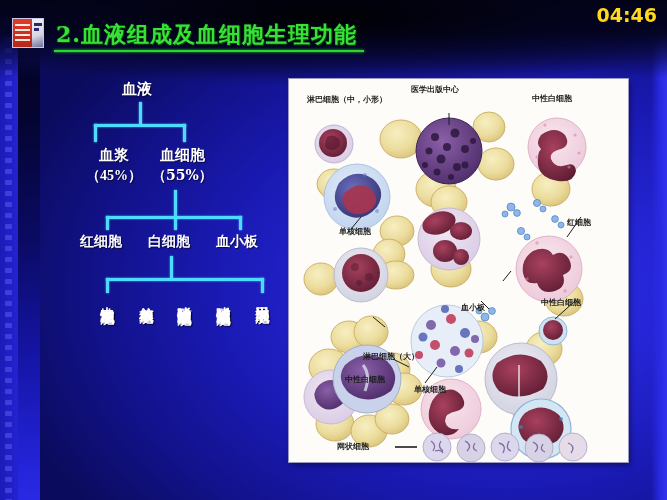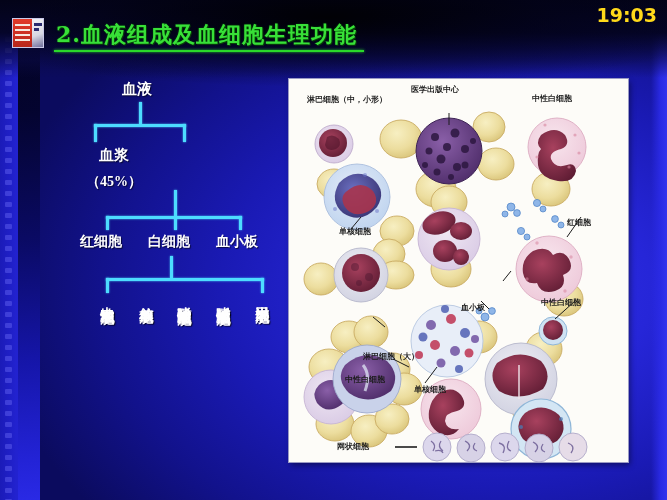--- a/index.html
+++ b/index.html
@@ -77,21 +77,21 @@
   }
   
   #tree { position:absolute; left:44px; top:78px; width:250px; height:390px; }
   .node {
     position:absolute; color:#ffffff; font-weight:bold;
     font-family:"DejaVu Serif","Liberation Serif",serif;
     white-space:nowrap; text-shadow:1px 1px 1px rgba(0,0,0,.6);
   }
   .n-l0 { font-size:15px; }
   .n-l1 { font-size:15px; text-align:center; }
-  .n-l1 .pct { display:block; font-size:14px; margin-top:8px; }
+  .n-l1 .pct { display:block; font-size:14px; margin-top:2px; }
   .n-l2 { font-size:14px; }
   .vnode {
     position:absolute; color:#ffffff; font-weight:bold; font-size:14px;
     font-family:"DejaVu Serif","Liberation Serif",serif;
     writing-mode:vertical-rl; text-orientation:upright;
     line-height:1.08; letter-spacing:1px;
     text-shadow:1px 1px 1px rgba(0,0,0,.6);
   }
   .ln { position:absolute; background:#4ddcff; box-shadow:0 0 2px #4ddcff; }
   .lnv { width:3px; }
@@ -188,38 +188,42 @@
     <div class="l-left"></div>
     <div class="l-right"></div>
     <div class="bar" style="top:5px"></div>
     <div class="bar" style="top:10px"></div>
     <div class="bar" style="top:15px"></div>
     <div class="bar" style="top:20px"></div>
     <div class="mark"></div>
     <div class="mark2"></div>
   </div>
 
-  <div class="clock">19:03</div>
+  <div class="clock">04:46</div>
 
   <div class="title">2.血液组成及血细胞生理功能</div>
   <div class="title-underline"></div>
 
   <div id="tree">
 
     <div class="node n-l0" style="left:78px; top:2px;">血液</div>
 
     <div class="ln lnv" style="left:95px; top:24px; height:22px;"></div>
 
     <div class="ln lnh" style="left:50px; top:46px; width:92px;"></div>
     <div class="ln lnv" style="left:50px; top:46px; height:18px;"></div>
     <div class="ln lnv" style="left:139px; top:46px; height:18px;"></div>
 
     <div class="node n-l1" style="left:42px; top:68px;font-family:Liberation Serif, serif;">
       <span>血浆</span>
       <span class="pct">（45%）</span>
+    </div>
+    <div class="node n-l1" style="left:108px; top:68px;">
+      <span>血细胞</span>
+      <span class="pct">（55%）</span>
     </div>
 
     <div class="ln lnv" style="left:130px; top:112px; height:26px;"></div>
     <div class="ln lnh" style="left:62px; top:138px; width:136px;"></div>
     <div class="ln lnv" style="left:62px; top:138px; height:14px;"></div>
     <div class="ln lnv" style="left:130px; top:138px; height:14px;"></div>
     <div class="ln lnv" style="left:195px; top:138px; height:14px;"></div>
 
     <div class="node n-l2" style="left:36px; top:155px;">红细胞</div>
     <div class="node n-l2" style="left:104px; top:155px;">白细胞</div>

